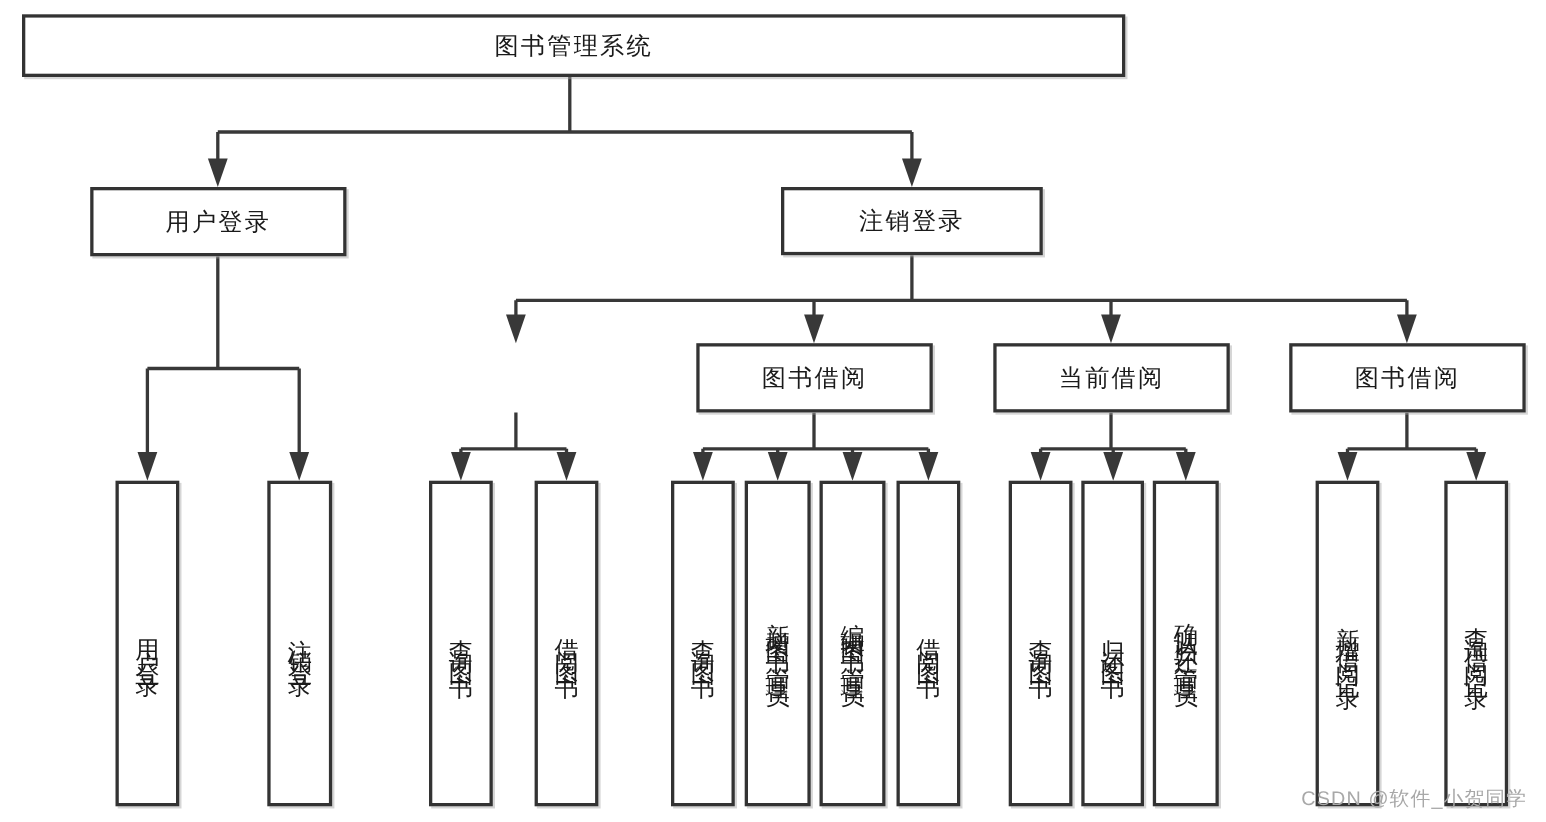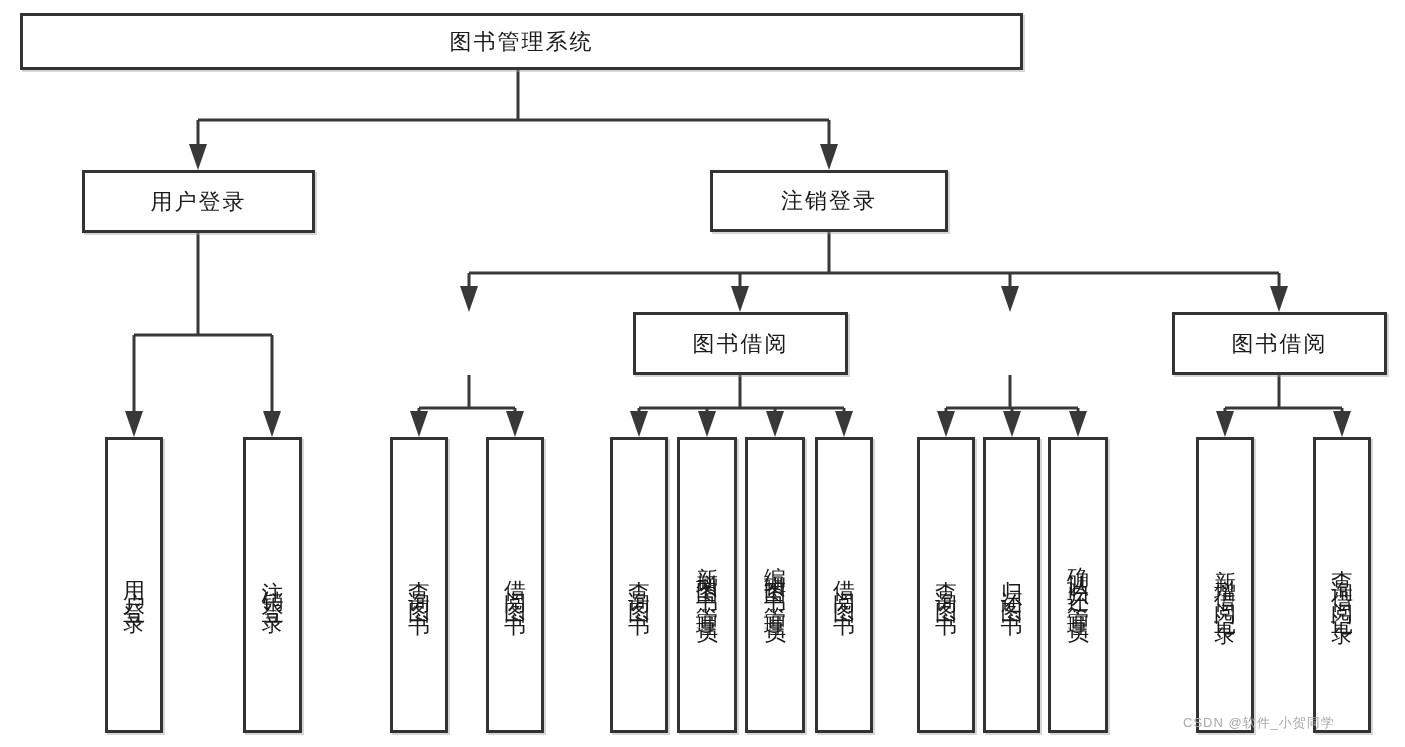--- a/index.html
+++ b/index.html
@@ -32,21 +32,21 @@
     writing-mode: vertical-rl;
     font-size: 22px;
     letter-spacing: 11px;
     line-height: 1;
   }
   .v-node.tight { letter-spacing: 8px; }
   .watermark {
     position: absolute;
     left: 1183px;
     top: 714px;
-    font-size: 13px;
+    font-size: 18px;
     letter-spacing: 1px;
     color: #a8a8a8;
     white-space: nowrap;
   }
 </style>
 </head>
 <body>
 
 <div class="canvas">
 
@@ -97,20 +97,23 @@
   <div class="node h-node" style="left:82px; top:170px; width:233px; height:63px">
     <span>用户登录</span>
   </div>
   <div class="node h-node" style="left:710px; top:170px; width:238px; height:62px">
     <span>注销登录</span>
   </div>
 
   <div class="node h-node" style="left:633px; top:312px; width:215px; height:63px">
     <span>图书借阅</span>
   </div>
+  <div class="node h-node" style="left:903px; top:312px; width:215px; height:63px">
+    <span>当前借阅</span>
+  </div>
   <div class="node h-node" style="left:1172px; top:312px; width:215px; height:63px">
     <span>图书借阅</span>
   </div>
 
   <div class="node v-node" style="left:105px; top:437px; width:58px; height:296px">
     <span>用户登录</span>
   </div>
   <div class="node v-node" style="left:243px; top:437px; width:59px; height:296px">
     <span>注销登录</span>
   </div>

